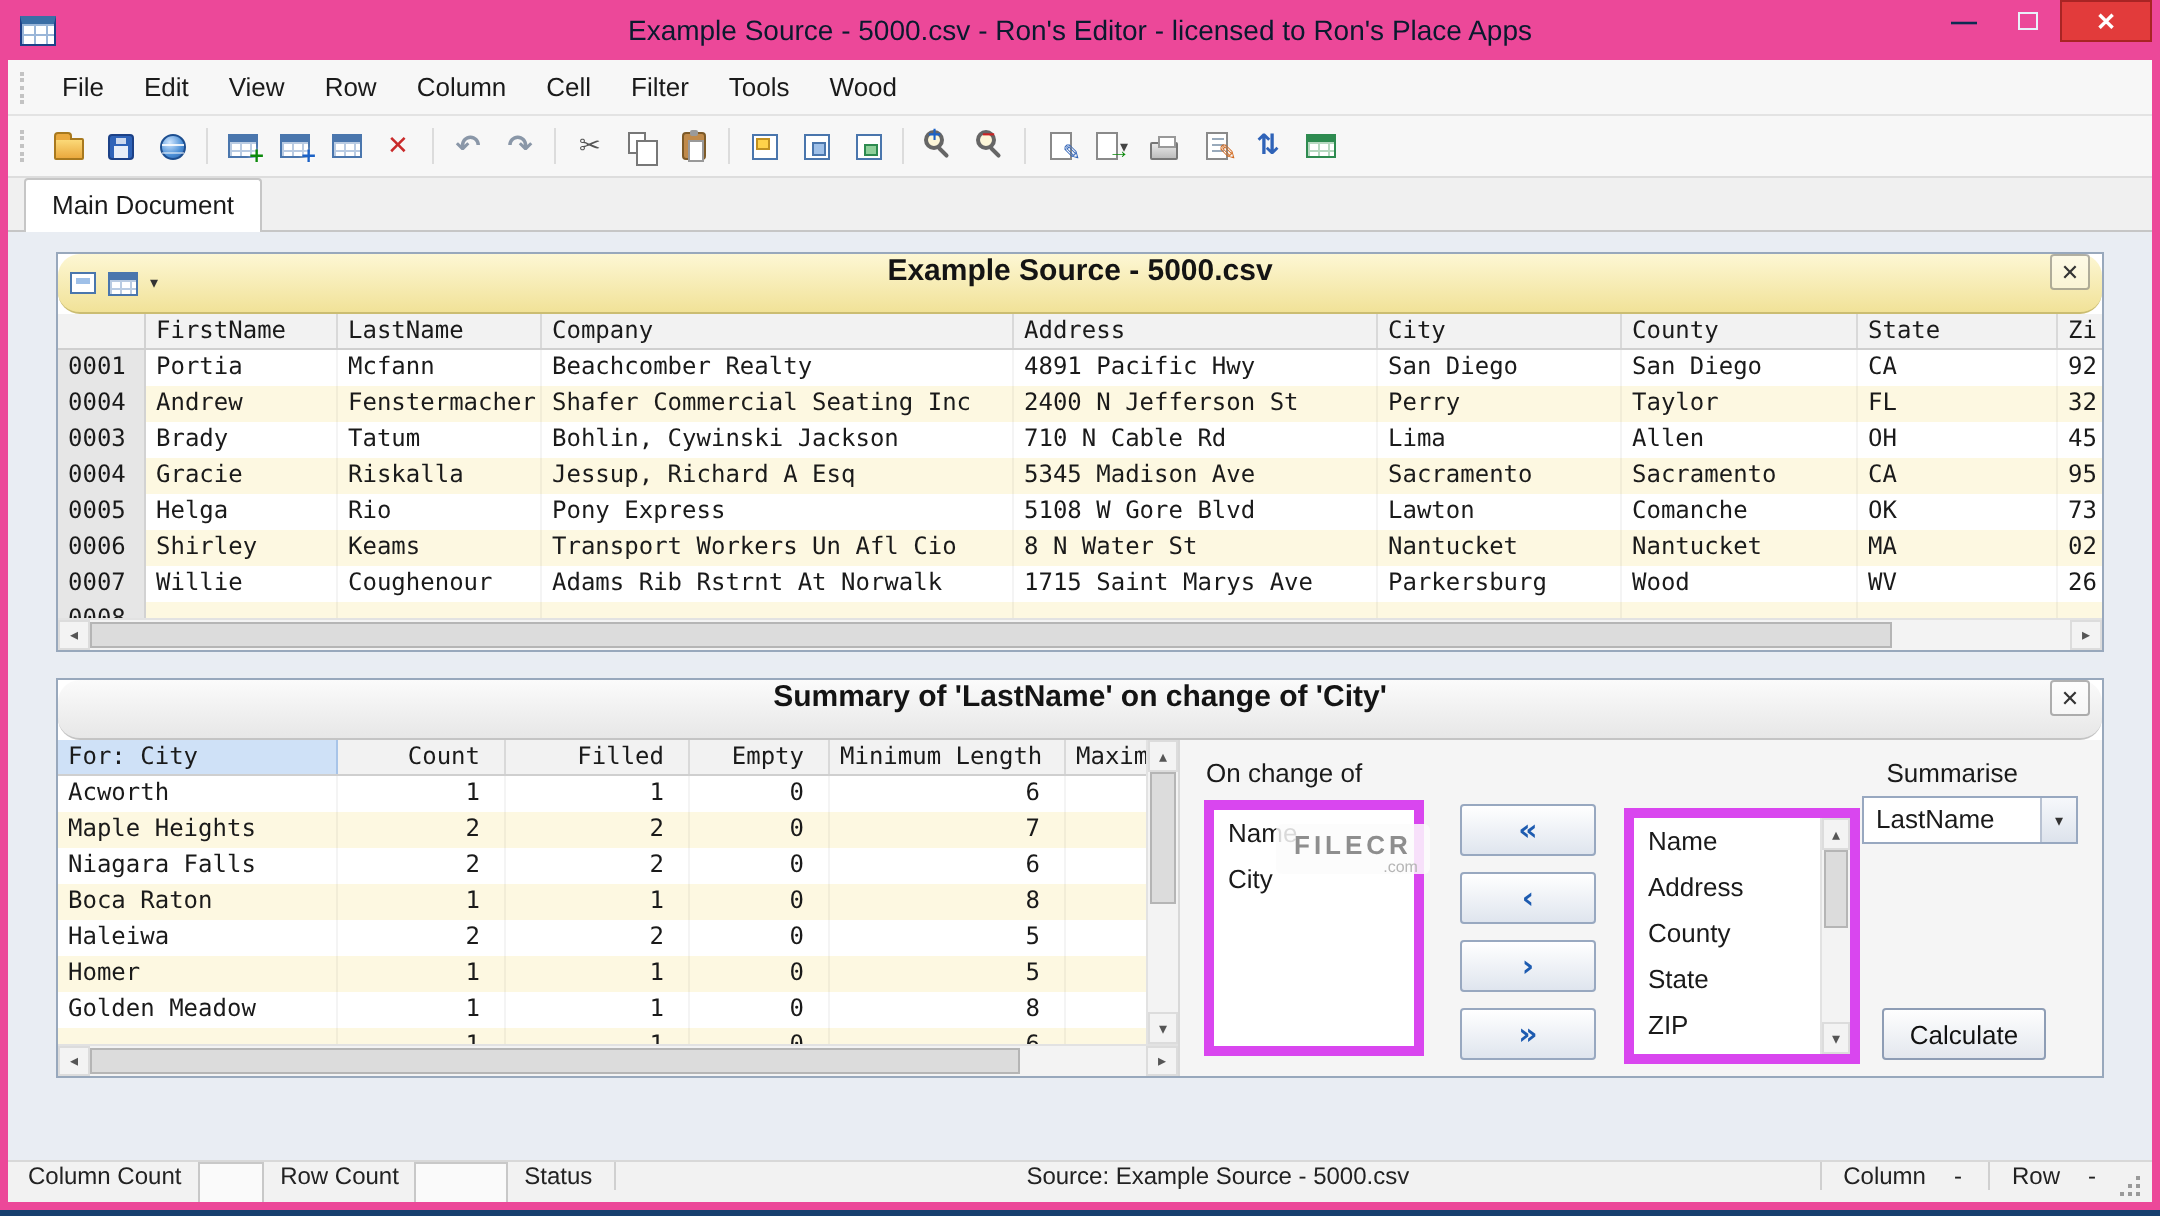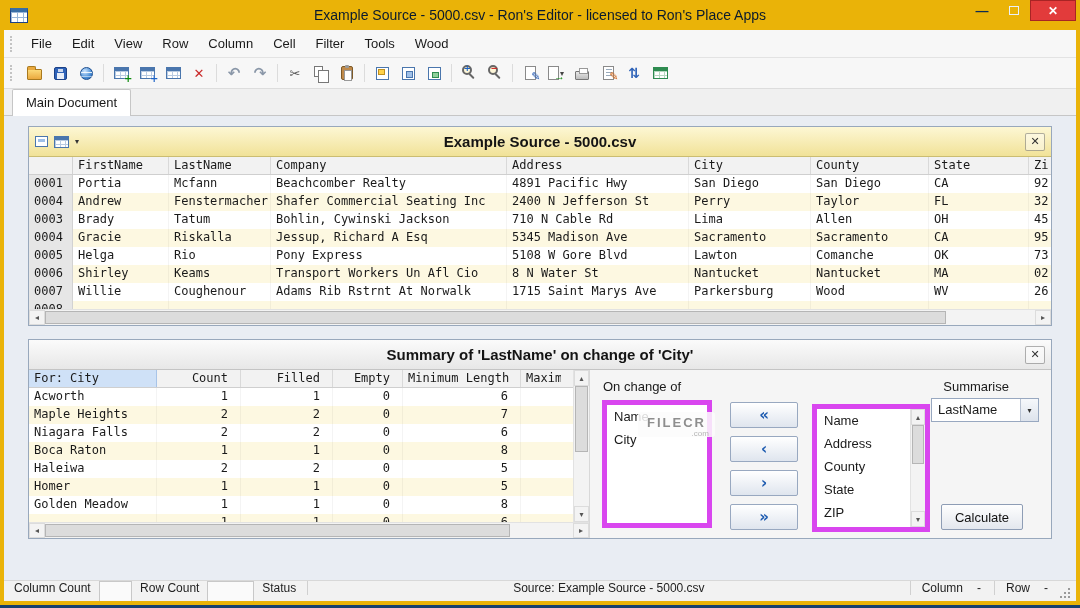--- a/index.html
+++ b/index.html
@@ -1,17 +1,17 @@
 <!DOCTYPE html>
 <html><head>
 <meta charset="utf-8">
 <style>
   * { box-sizing: border-box; margin: 0; padding: 0; }
   body { margin:0; background:#707070; font-family:"Liberation Sans", sans-serif; }
-  .window { width:1080px; height:608px; background:#eab308; padding:0 4px 4px 4px; border-bottom:3px solid #17406f; display:flex; flex-direction:column; }
+  .window { width:1080px; height:608px; background:#ec4899; padding:0 4px 4px 4px; border-bottom:3px solid #17406f; display:flex; flex-direction:column; }
 
   
   .titlebar { height:30px; display:flex; align-items:center; position:relative; flex:none; }
   .app-icon { width:18px; height:15px; margin-left:6px; background:#fff; border:1px solid #1c4187; border-top:4px solid #3a6ea5;
     background-image:linear-gradient(90deg,#9ab6d8 1px,transparent 1px),linear-gradient(#9ab6d8 1px,transparent 1px); background-size:6px 5px; }
   .title-text { position:absolute; left:0; right:0; text-align:center; font-size:14px; color:#0a1a2e; pointer-events:none; }
   .win-btns { margin-left:auto; display:flex; align-self:flex-start; }
   .wbtn { height:21px; display:flex; align-items:center; justify-content:center; background:transparent; border:none; cursor:pointer; }
   .wbtn.min { width:32px; color:#0d2b52; font-size:13px; font-weight:bold; }
   .wbtn.max { width:32px; }
@@ -72,21 +72,21 @@
   .tb-caret::before { content:"▾"; }
 
   
   .tabstrip { height:27px; background:#f0f0f0; border-bottom:1px solid #c6c6c6; display:flex; align-items:flex-end; padding-left:8px; flex:none; }
   .tab { background:#fff; border:1px solid #c6c6c6; border-bottom:none; padding:5px 13px 6px; font-size:13px; color:#1a1a1a; margin-bottom:-1px; border-radius:2px 2px 0 0; cursor:pointer; }
 
   
   .content { flex:1; background:#e9edf3; padding:10px 24px 0; overflow:hidden; }
   .panel { background:#fff; border:1px solid #98a8bc; }
   .panel.p1 { margin-bottom:13px; }
-  .phead { height:30px; display:flex; align-items:center; position:relative; padding:0 6px; }
+  .phead { height:30px; display:flex; position:relative; padding:0 6px;border-radius:11px; }
   .p1head { background:linear-gradient(#fdf7d4,#f1e298); border-bottom:1px solid #cbbd72; }
   .p2head { background:linear-gradient(#fbfbfb,#e7e7e7); border-bottom:1px solid #c4c4c4; }
   .ph-title { position:absolute; left:0; right:0; text-align:center; font-weight:bold; font-size:15px; color:#141414; pointer-events:none; }
   .ph-icons { display:flex; align-items:center; gap:6px; z-index:1; }
   .i-viewbox { width:13px; height:11px; border:1px solid #4a76ad; background:#fff; position:relative; display:inline-block; }
   .i-viewbox::before { content:""; position:absolute; left:2px; top:2px; right:2px; height:3px; background:#9fc0e8; }
   .mini-caret { font-size:8px; color:#333; }
   .mini-caret::before { content:"▾"; }
   .pclose { margin-left:auto; z-index:1; width:20px; height:18px; border:1px solid rgba(0,0,0,.3); background:rgba(255,255,255,.45); font:bold 11px "DejaVu Sans",sans-serif; color:#333; display:flex; align-items:center; justify-content:center; cursor:pointer; border-radius:2px; }
 
@@ -97,21 +97,21 @@
   .ghead { background:#f2f2f2; border-bottom:1px solid #cfcfcf; height:18px; display:flex; }
   .gcell { flex:none; line-height:17px; padding:0 5px; white-space:nowrap; overflow:hidden; border-right:1px solid rgba(0,0,0,.045); }
   .ghead .gcell { background:#f2f2f2; border-right:1px solid #d9d9d9; }
   .gbody { overflow:hidden; }
   .doc .gbody { height:134px; }
   .doc .c0 { width:44px; background:#e6e6e6; border-right:1px solid #d2d2d2; }
   .doc .ghead .c0 { background:#f2f2f2; }
   .doc .c1 { width:96px; } .doc .c2 { width:102px; } .doc .c3 { width:236px; } .doc .c4 { width:182px; }
   .doc .c5 { width:122px; } .doc .c6 { width:118px; } .doc .c7 { width:100px; } .doc .c8 { width:20px; border-right:none; }
   .sum .gbody { height:134px; }
-  .sum .c0 { width:128px; } .sum .c1 { width:84px; } .sum .c2 { width:92px; } .sum .c3 { width:70px; } .sum .c4 { width:118px; } .sum .c5 { width:40px; border-right:none; }
+  .sum .c0 { width:140px; } .sum .c1 { width:84px; } .sum .c2 { width:92px; } .sum .c3 { width:70px; } .sum .c4 { width:118px; } .sum .c5 { width:40px; border-right:none; }
   .sum .c1, .sum .c2, .sum .c3, .sum .c4 { text-align:right; padding-right:12px; }
   .sum .ghead .hsel { background:#cfe1f7; border-right:1px solid #a8c4e8; }
 
   
   .hscroll { height:16px; display:flex; background:#f3f3f3; border-top:1px solid #e2e2e2; }
   .sb-btn { width:16px; flex:none; background:#f3f3f3; border:1px solid #dcdcdc; display:flex; align-items:center; justify-content:center; color:#555; font-size:8px; cursor:pointer; }
   .g-l::before { content:"◂"; } .g-r::before { content:"▸"; } .g-u::before { content:"▴"; } .g-d::before { content:"▾"; }
   .sb-track { flex:1; position:relative; }
   .sb-thumb { position:absolute; top:1px; bottom:1px; background:#dcdcdc; border:1px solid #b5b5b5; cursor:pointer; }
   .vscroll { width:16px; flex:none; display:flex; flex-direction:column; background:#f3f3f3; border-left:1px solid #e2e2e2; }

